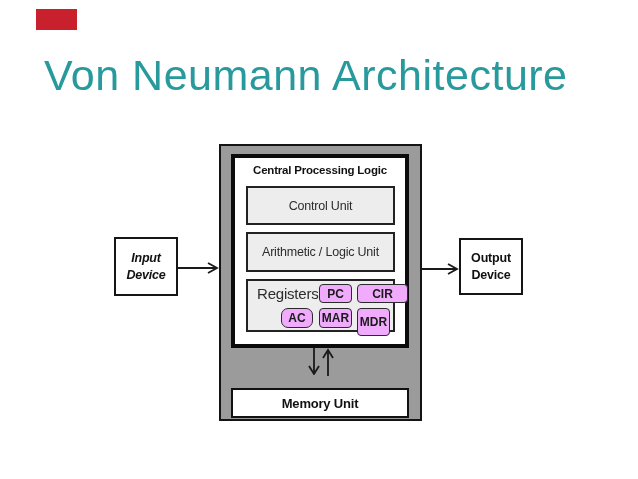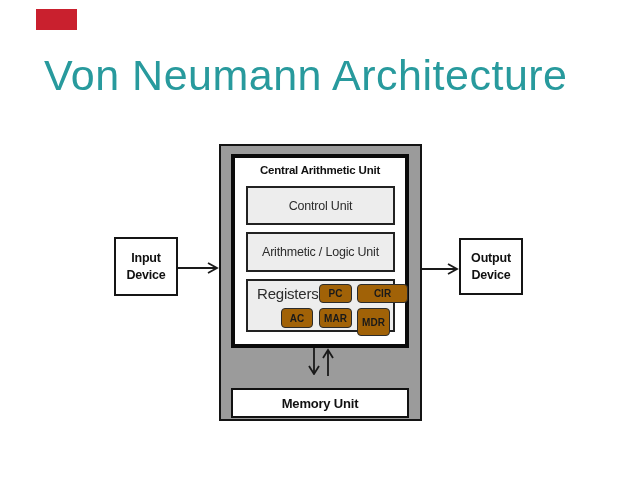--- a/index.html
+++ b/index.html
@@ -60,33 +60,33 @@
   .registers     { left: 246px; top: 279px; width: 149px; height: 53px; }
 
   .registers-label {
     left: 257px; top: 285px;
     font-size: 15px;
     letter-spacing: -0.2px;
     color: #2c2c2c;
   }
 
   .chip {
-    background: #a16207;
+    background: #f0abfc;
     border: 1.5px solid #2b2b2b;
     border-radius: 4px;
     display: flex;
     align-items: center;
     justify-content: center;
-    font-size: 10px;
+    font-size: 12px;
     font-weight: 700;
     color: #1a1a1a;
   }
   .chip-pc  { left: 319px; top: 284px; width: 33px; height: 19px; }
   .chip-cir { left: 357px; top: 284px; width: 51px; height: 19px; }
-  .chip-ac  { left: 281px; top: 308px; width: 32px; height: 20px; }
+  .chip-ac  { left: 281px; top: 308px; width: 32px; height: 20px; border-radius: 7px; }
   .chip-mar { left: 319px; top: 308px; width: 33px; height: 20px; text-align: center; }
   .chip-mdr { left: 357px; top: 308px; width: 33px; height: 28px; }
 
   .memory-unit {
     left: 231px; top: 388px; width: 178px; height: 30px;
     background: #ffffff;
     border: 2px solid #111111;
     display: flex;
     align-items: center;
     justify-content: center;
@@ -102,21 +102,21 @@
     display: flex;
     align-items: center;
     justify-content: center;
     text-align: center;
     font-size: 12.5px;
     font-weight: 700;
     line-height: 1.35;
     letter-spacing: -0.2px;
     color: #111111;
   }
-  .input-box  { left: 114px; top: 237px; width: 64px; height: 59px; padding: 0 6px; }
+  .input-box  { left: 114px; top: 237px; width: 64px; height: 59px; padding: 0 6px; font-style: italic; }
   .output-box { left: 459px; top: 238px; width: 64px; height: 57px; padding: 4px 6px; }
 
   .arrow-svg { display: block; }
   .arrow-input  { left: 178px; top: 261px; }
   .arrow-output { left: 422px; top: 262px; }
   .arrow-down   { left: 307px; top: 348px; }
   .arrow-up     { left: 321px; top: 348px; }
   .arrow-stroke { stroke: #1a1a1a; stroke-width: 1.8; fill: none; }
 </style>
 </head>
@@ -125,21 +125,21 @@
 <div id="canvas">
 
   <div class="abs red-rect" style="background-color: rgb(201, 32, 46);"></div>
 
   <h1 class="abs slide-title" style="color: rgb(40, 154, 157);">Von Neumann Architecture</h1>
 
   <div class="abs gray-container" style="background-color: rgb(155, 155, 155);"></div>
 
   <div class="abs cpu-box"></div>
 
-  <div class="abs cpu-title">Central Arithmetic Unit</div>
+  <div class="abs cpu-title">Central Processing Logic</div>
 
   <div class="abs panel alu" style="background-color: rgb(237, 237, 237);">
     <span>Arithmetic / Logic Unit</span>
   </div>
 
   <div class="abs panel control-unit" style="background-color: rgb(237, 237, 237);">
     <span>Control Unit</span>
   </div>
 
   <div class="abs panel registers" style="background-color: rgb(237, 237, 237);"></div>

